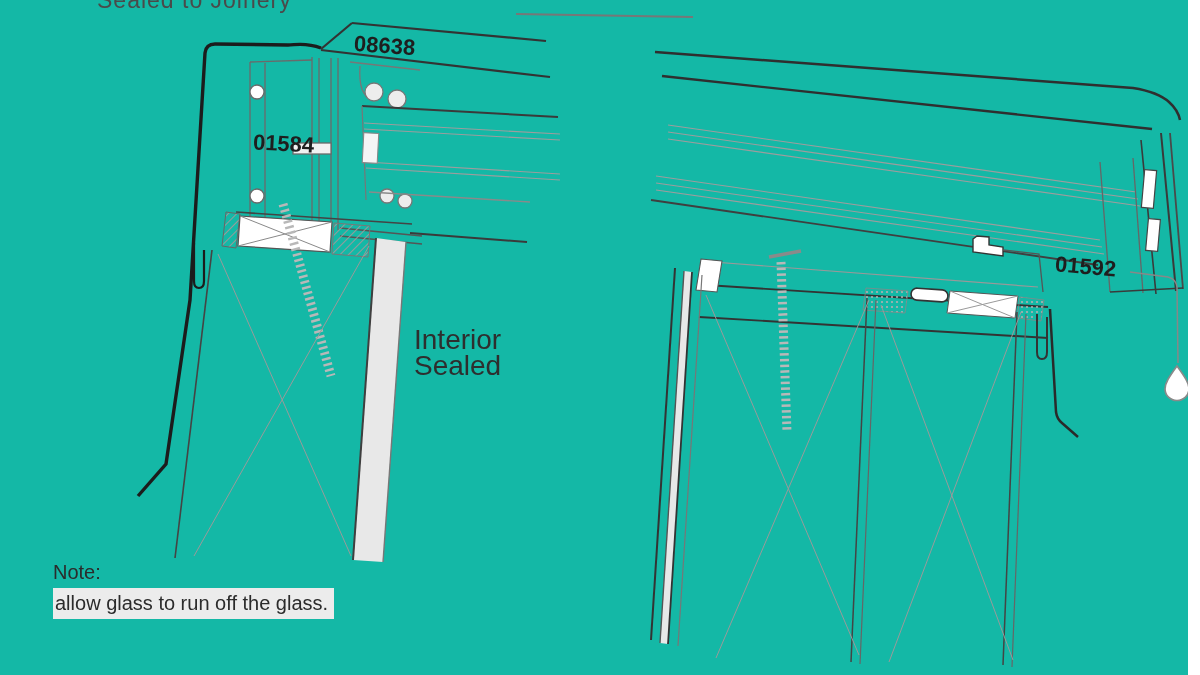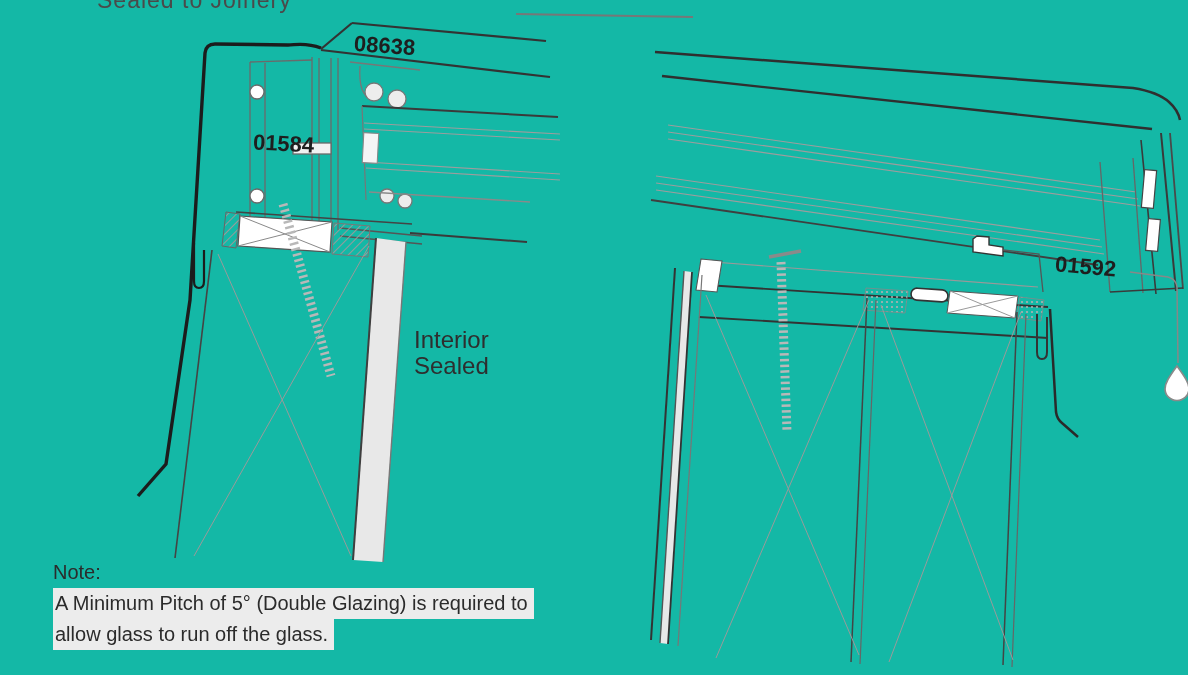--- a/index.html
+++ b/index.html
@@ -7,21 +7,21 @@
     position:relative;width:1188px;height:675px;background:#14b8a6;
     overflow:hidden;font-family:"Liberation Sans", sans-serif;
   }
   .stage svg{position:absolute;left:0;top:0;}
   .lbl{position:absolute;color:#3a3a3a;white-space:nowrap;}
   .lbl-sealed{left:97px;top:-13px;font-size:23px;letter-spacing:1px;color:#4a4a4a;}
   .part{position:absolute;font-weight:bold;font-size:22px;color:#1e1e1e;white-space:nowrap;}
   .p08638{left:354px;top:33px;transform:rotate(4deg);}
   .p01584{left:253px;top:131px;transform:rotate(3deg);}
   .p01592{left:1055px;top:254px;transform:rotate(5deg);}
-  .interior{left:414px;top:327px;font-size:24px;line-height:26px;color:#2e2e2e;}
+  .interior{left:414px;top:327px;font-size:28px;line-height:26px;color:#2e2e2e;}
   .note{position:absolute;left:33px;top:558px;font-size:20px;color:#2b2b2b;line-height:28px;margin-left:20px;}
   .note .hl{background:#ececec;padding:1px 6px 2px 2px;display:inline-block;}
   .note-heading{margin-bottom:2px;}
 </style>
 </head>
 <body>
 
 <div class="stage">
 
   <svg width="1200" height="675" viewBox="0 0 1200 675">
@@ -181,17 +181,16 @@
 
   <div class="part p01592">01592</div>
 
   <div class="lbl interior">
     <div>Interior</div>
     <div>Sealed</div>
   </div>
 
   <div class="note">
     <div class="note-heading">Note:</div>
-    <div><span class="hl">A Minimum Pitch of 5° (Double Glazing) is required to</span></div>
     <div><span class="hl">allow glass to run off the glass.</span></div>
   </div>
 
 </div>
 
 </body></html>

